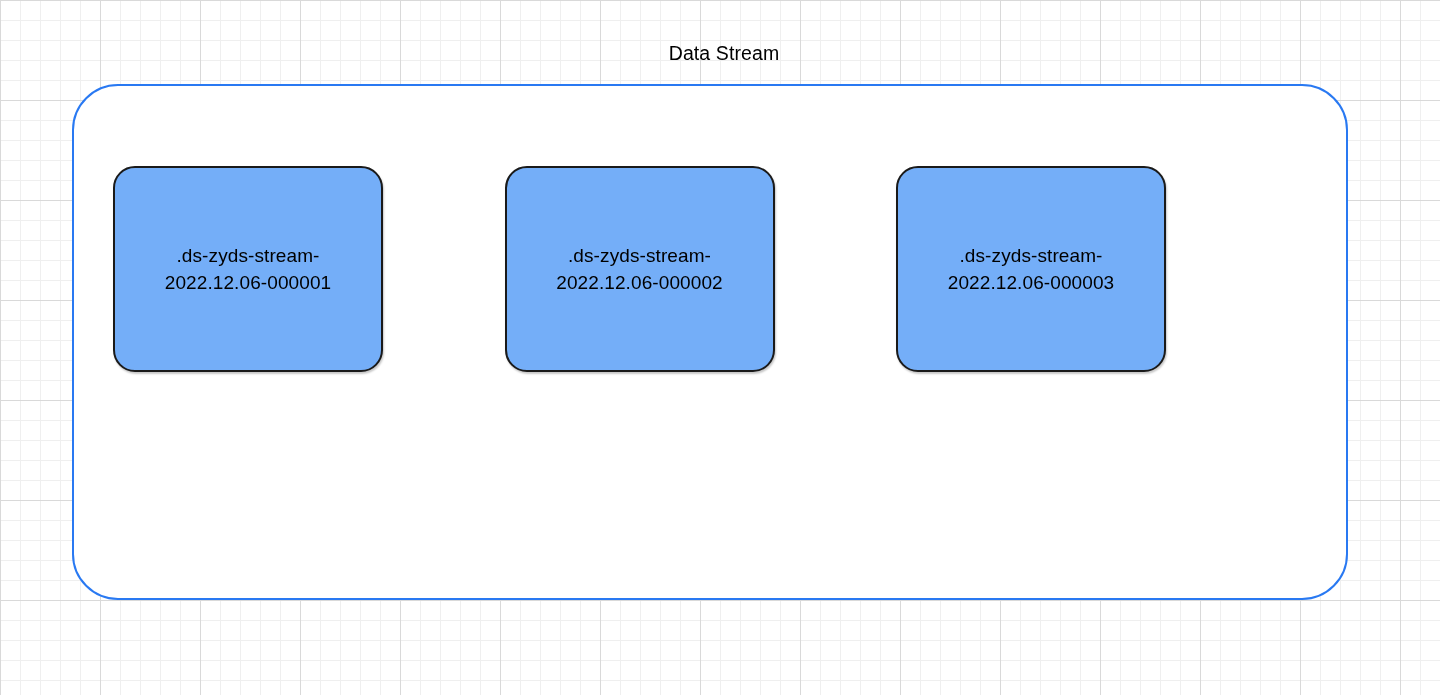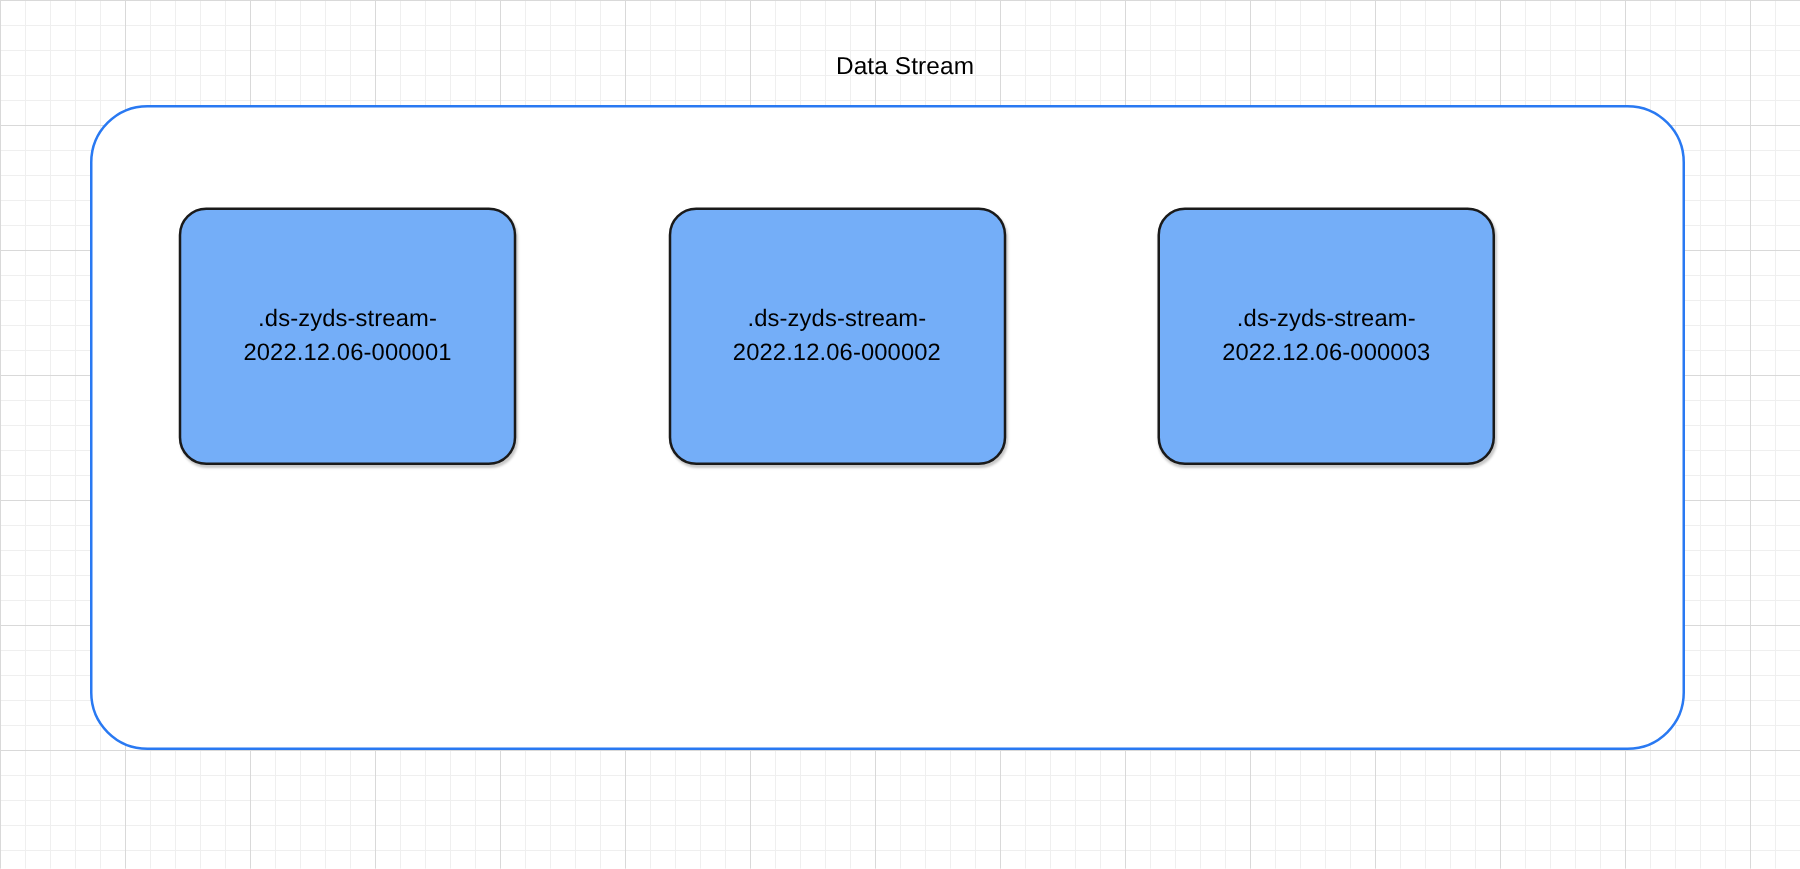--- a/index.html
+++ b/index.html
@@ -64,21 +64,20 @@
   
   .index-row {
     position: absolute;
     left: 113px;
     top: 166px;
     width: 1053px;
     height: 206px;
     display: flex;
     justify-content: space-between;
     align-items: flex-start;
-    margin-left: 30px;
   }
 
   .index-box {
     box-sizing: border-box;
     width: 270px;
     height: 206px;
     background: #74aef8;
     border: 2.3px solid #1a1a1a;
     border-radius: 22px;
     display: flex;

